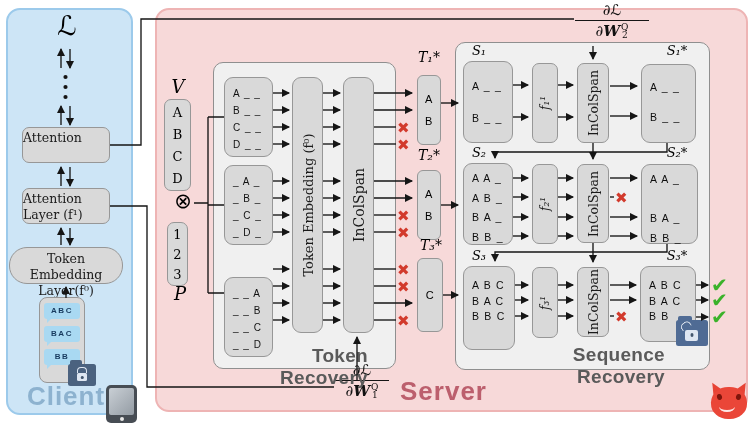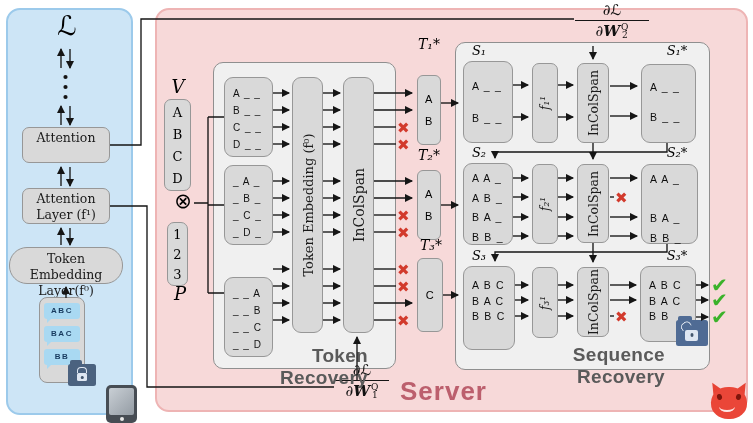--- a/index.html
+++ b/index.html
@@ -13,21 +13,21 @@
   .tr-container{left:213px;top:62px;width:181px;height:305px;}
   .sr-container{left:455px;top:42px;width:253px;height:326px;}
   
   .gbox{background:#d9d9d9;border:1px solid #979797;border-radius:7px;box-sizing:border-box;}
   .serif{font-family:"DejaVu Serif","Liberation Serif",serif;}
   .math{font-family:"DejaVu Serif","DejaVu Sans",serif;}
   .it{font-style:italic;}
   .rot{position:absolute;left:50%;top:50%;transform:translate(-50%,-50%) rotate(-90deg);white-space:nowrap;}
   
   .loss{left:48px;top:10px;width:38px;text-align:center;font-size:27px;}
-  .attn{left:22px;width:88px;height:36px;font-size:12.5px;line-height:16px;text-align:center;padding-top:2px;
+  .attn{left:22px;width:88px;height:36px;font-size:12.5px;line-height:16px;text-align:left;padding-top:2px;
         font-family:"DejaVu Serif","Liberation Serif",serif;color:#1a1a1a;}
   .embedc{left:9px;width:114px;height:37px;font-size:12.5px;line-height:16px;text-align:center;padding-top:3px;
         font-family:"DejaVu Serif","Liberation Serif",serif;color:#1a1a1a;border-radius:18px;}
   .databox{left:39px;top:297px;width:46px;height:86px;border-radius:8px;padding-top:5px;}
   .bubble{position:relative;width:36px;height:16px;background:#a9d9f2;border-radius:3px;margin:0 auto 7px;
           font:700 8px "Liberation Sans",sans-serif;color:#173a5e;text-align:center;line-height:16px;letter-spacing:1.5px;}
   .bubble::after{content:"";position:absolute;left:3px;bottom:-4px;width:0;height:0;
           border:3px solid transparent;border-top-color:#a9d9f2;border-left-color:#a9d9f2;}
   .client-title{left:10px;top:381px;width:112px;text-align:center;font-weight:700;font-size:26px;color:#8db2cf;letter-spacing:1px;}
   .server-title{left:400px;top:376px;width:140px;font-weight:700;font-size:26px;color:#bc5f6d;letter-spacing:1px;}
@@ -116,20 +116,21 @@
 
   <div class="abs gbox databox">
     <div class="bubble">ABC</div>
     <div class="bubble">BAC</div>
     <div class="bubble">BB</div>
   </div>
   <div class="abs folder folder-lock">
     <div class="shackle"></div>
     <div class="lockbody"></div>
   </div>
+  <span class="abs client-title">Client</span>
   <div class="abs phone">
     <div class="screen"></div>
       <div class="dot"></div>
   </div>
 
   <div class="abs frac math grad-top">
     <span class="num it">∂ℒ</span>
     <span class="den">
         <span>∂</span>
         <span class="dw">W</span>
@@ -186,21 +187,21 @@
   </div>
 
   <div class="abs gbox vbox-embed">
     <span class="rot vtext">Token Embedding (f⁰)</span>
   </div>
   <div class="abs gbox vbox-incol">
     <span class="rot vtext" style="font-size:14px;">InColSpan</span>
   </div>
   <span class="abs reclab" style="left:238px;top:345px;width:130px;">Token Recovery</span>
 
-  <span class="abs tlab serif it" style="left:409px;top:36px;">T₁*</span>
+  <span class="abs tlab serif it" style="left:409px;top:49px;">T₁*</span>
   <div class="abs gbox tbox" style="top:75px;height:70px;">
     <div>A</div>
     <div>B</div>
   </div>
   <span class="abs tlab serif it" style="left:409px;top:147px;">T₂*</span>
   <div class="abs gbox tbox" style="top:170px;height:70px;">
     <div>A</div>
     <div>B</div>
   </div>
   <span class="abs tlab serif it" style="left:411px;top:237px;">T₃*</span>

